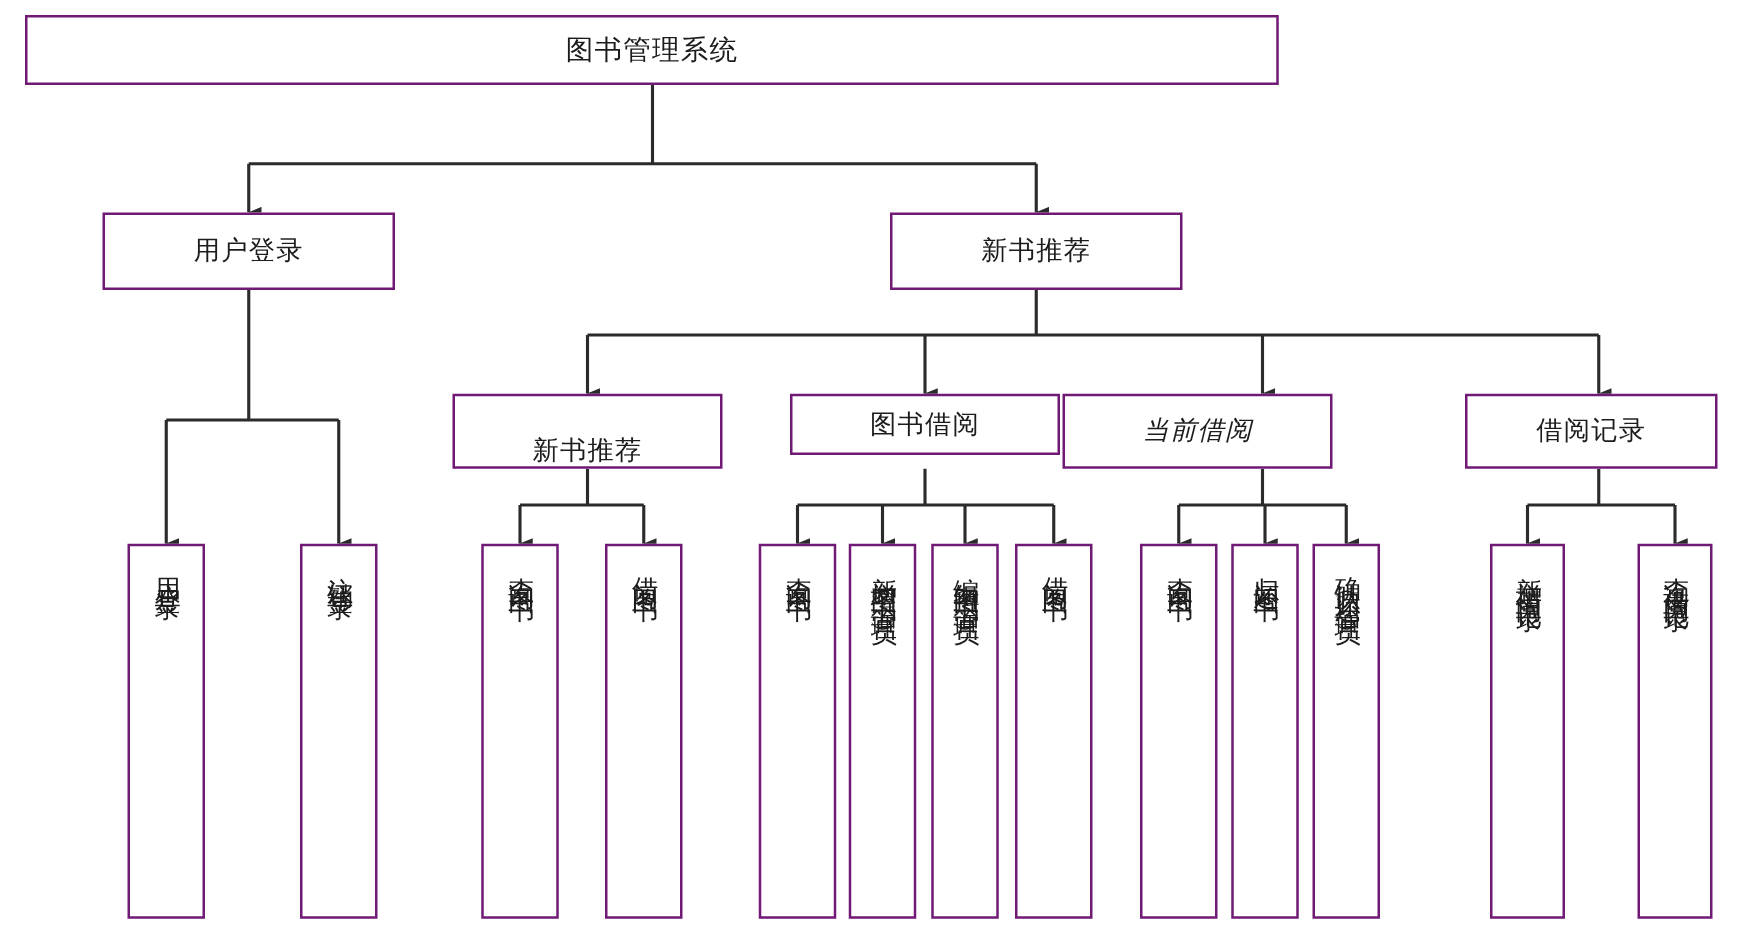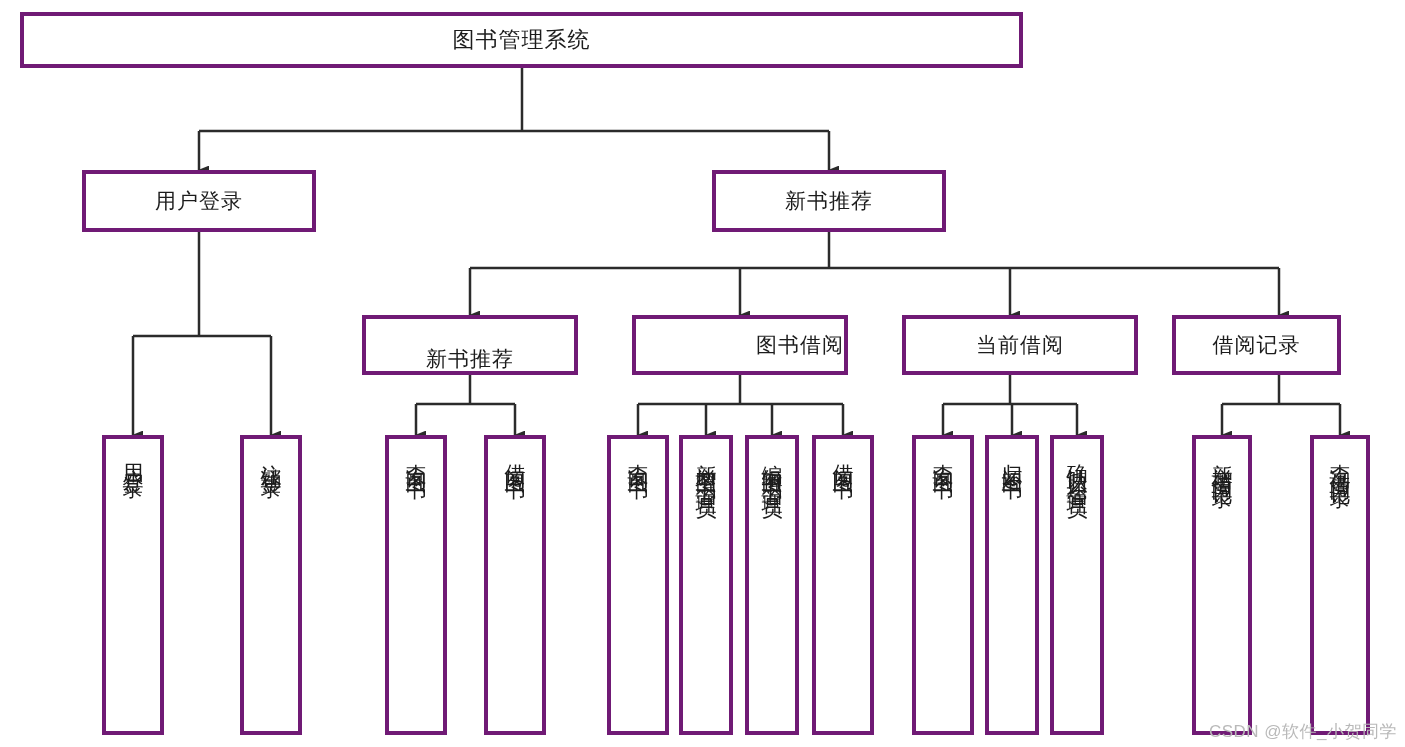--- a/index.html
+++ b/index.html
@@ -24,21 +24,21 @@
     left: 0;
     top: 0;
     width: 1405px;
     height: 747px;
     pointer-events: none;
   }
   .node {
     position: absolute;
     box-sizing: border-box;
     background: #ffffff;
-    border: 4px solid #701a75;
+    border: 2px solid #701a75;
     display: flex;
     align-items: center;
     justify-content: center;
     overflow: hidden;
   }
   .node-label {
     color: #1c1c1c;
     text-align: center;
     white-space: nowrap;
     letter-spacing: 1px;
@@ -129,27 +129,27 @@
       </div>
       <div class="node horizontal" style="left: 82px; top: 170px; width: 234px; height: 62px;">
         <span class="node-label">用户登录</span>
       </div>
       <div class="node horizontal" style="left: 712px; top: 170px; width: 234px; height: 62px;">
         <span class="node-label">新书推荐</span>
       </div>
       <div class="node horizontal" style="left: 362px; top: 315px; width: 216px; height: 60px; align-items: flex-end;">
         <span class="node-label">新书推荐</span>
       </div>
-      <div class="node horizontal" style="left: 632px; top: 315px; width: 216px; height: 60px; justify-content: flex-end;">
+      <div class="node horizontal" style="left: 632px; top: 315px; width: 216px; height: 49px;">
         <span class="node-label">图书借阅</span>
       </div>
-      <div class="node horizontal" style="left: 902px; top: 315px; width: 236px; height: 60px;">
+      <div class="node horizontal" style="left: 850px; top: 315px; width: 216px; height: 60px; font-style: italic;">
         <span class="node-label">当前借阅</span>
       </div>
-      <div class="node horizontal" style="left: 1172px; top: 315px; width: 169px; height: 60px;">
+      <div class="node horizontal" style="left: 1172px; top: 315px; width: 202px; height: 60px;">
         <span class="node-label">借阅记录</span>
       </div>
       <div class="node vertical" style="left: 102px; top: 435px; width: 62px; height: 300px;">
         <span class="node-label">用户登录</span>
       </div>
       <div class="node vertical" style="left: 240px; top: 435px; width: 62px; height: 300px;">
         <span class="node-label">注销登录</span>
       </div>
       <div class="node vertical" style="left: 385px; top: 435px; width: 62px; height: 300px;">
         <span class="node-label">查询图书</span>
@@ -179,14 +179,13 @@
         <span class="node-label">确认归还（管理员）</span>
       </div>
       <div class="node vertical" style="left: 1192px; top: 435px; width: 60px; height: 300px;">
         <span class="node-label">新增借阅记录</span>
       </div>
       <div class="node vertical" style="left: 1310px; top: 435px; width: 60px; height: 300px;">
         <span class="node-label">查询借阅记录</span>
       </div>
     </div>
 
-  <div class="watermark">CSDN @软件_小贺同学</div>
 </div>
 
 </body></html>

